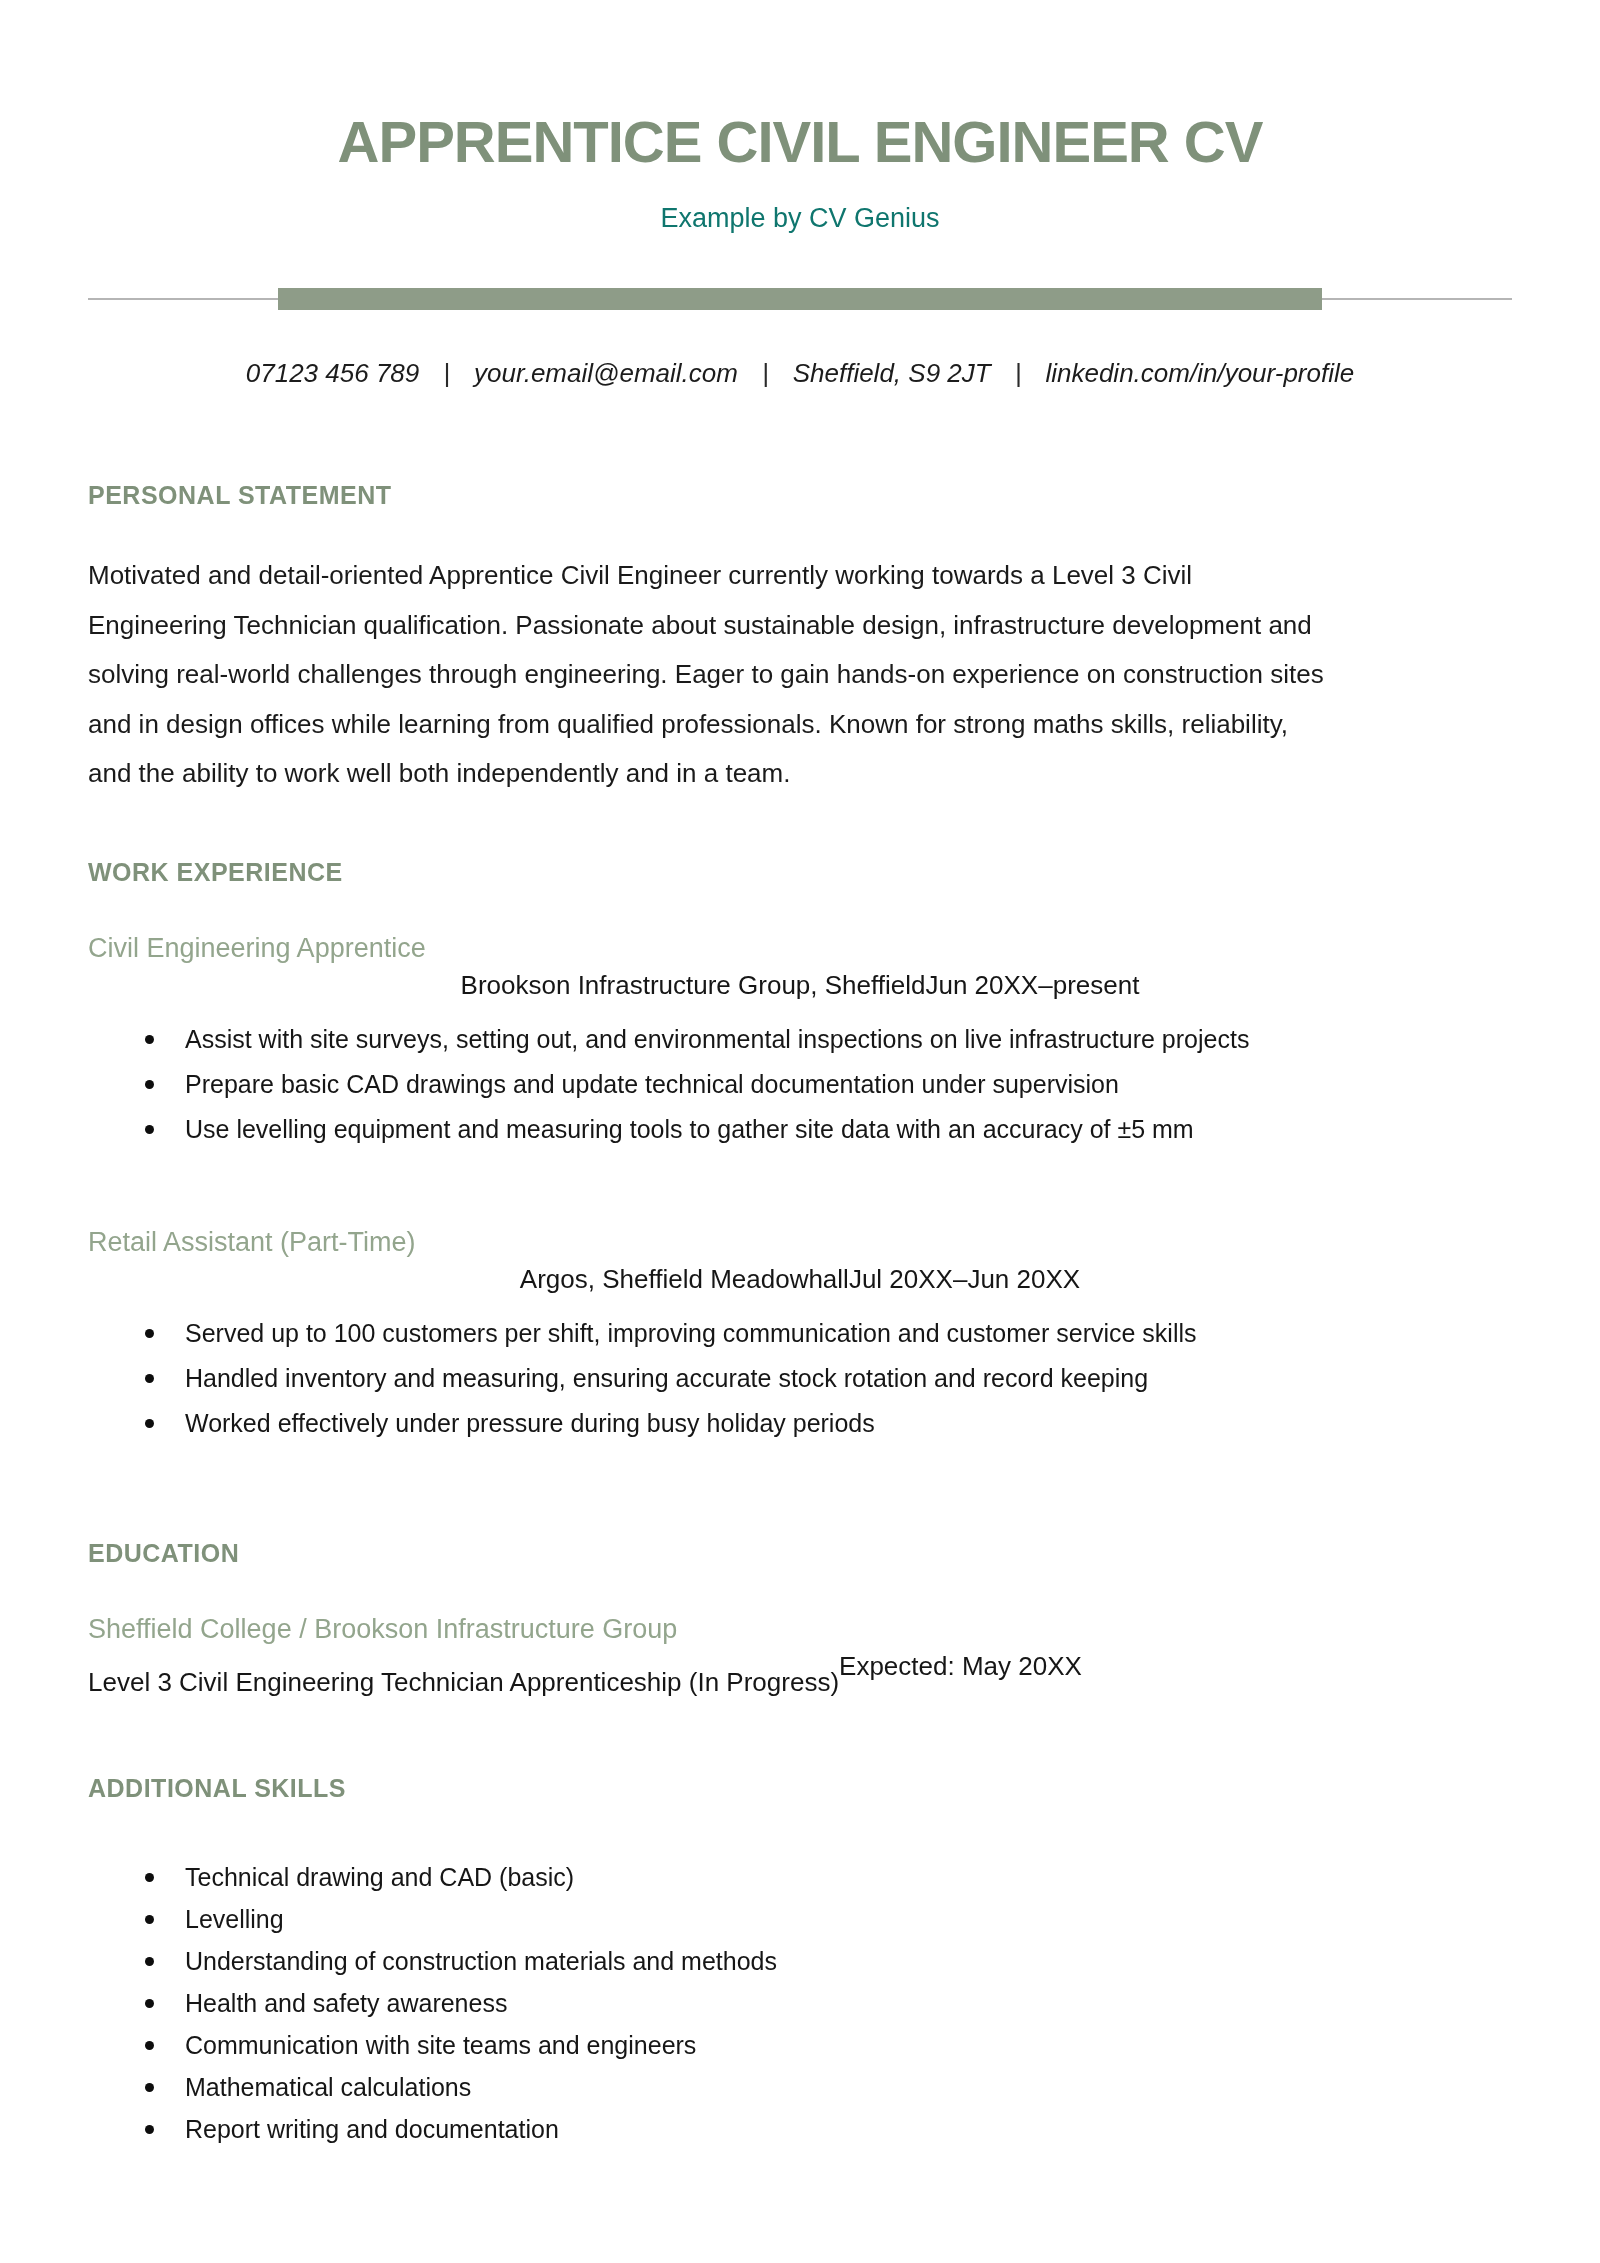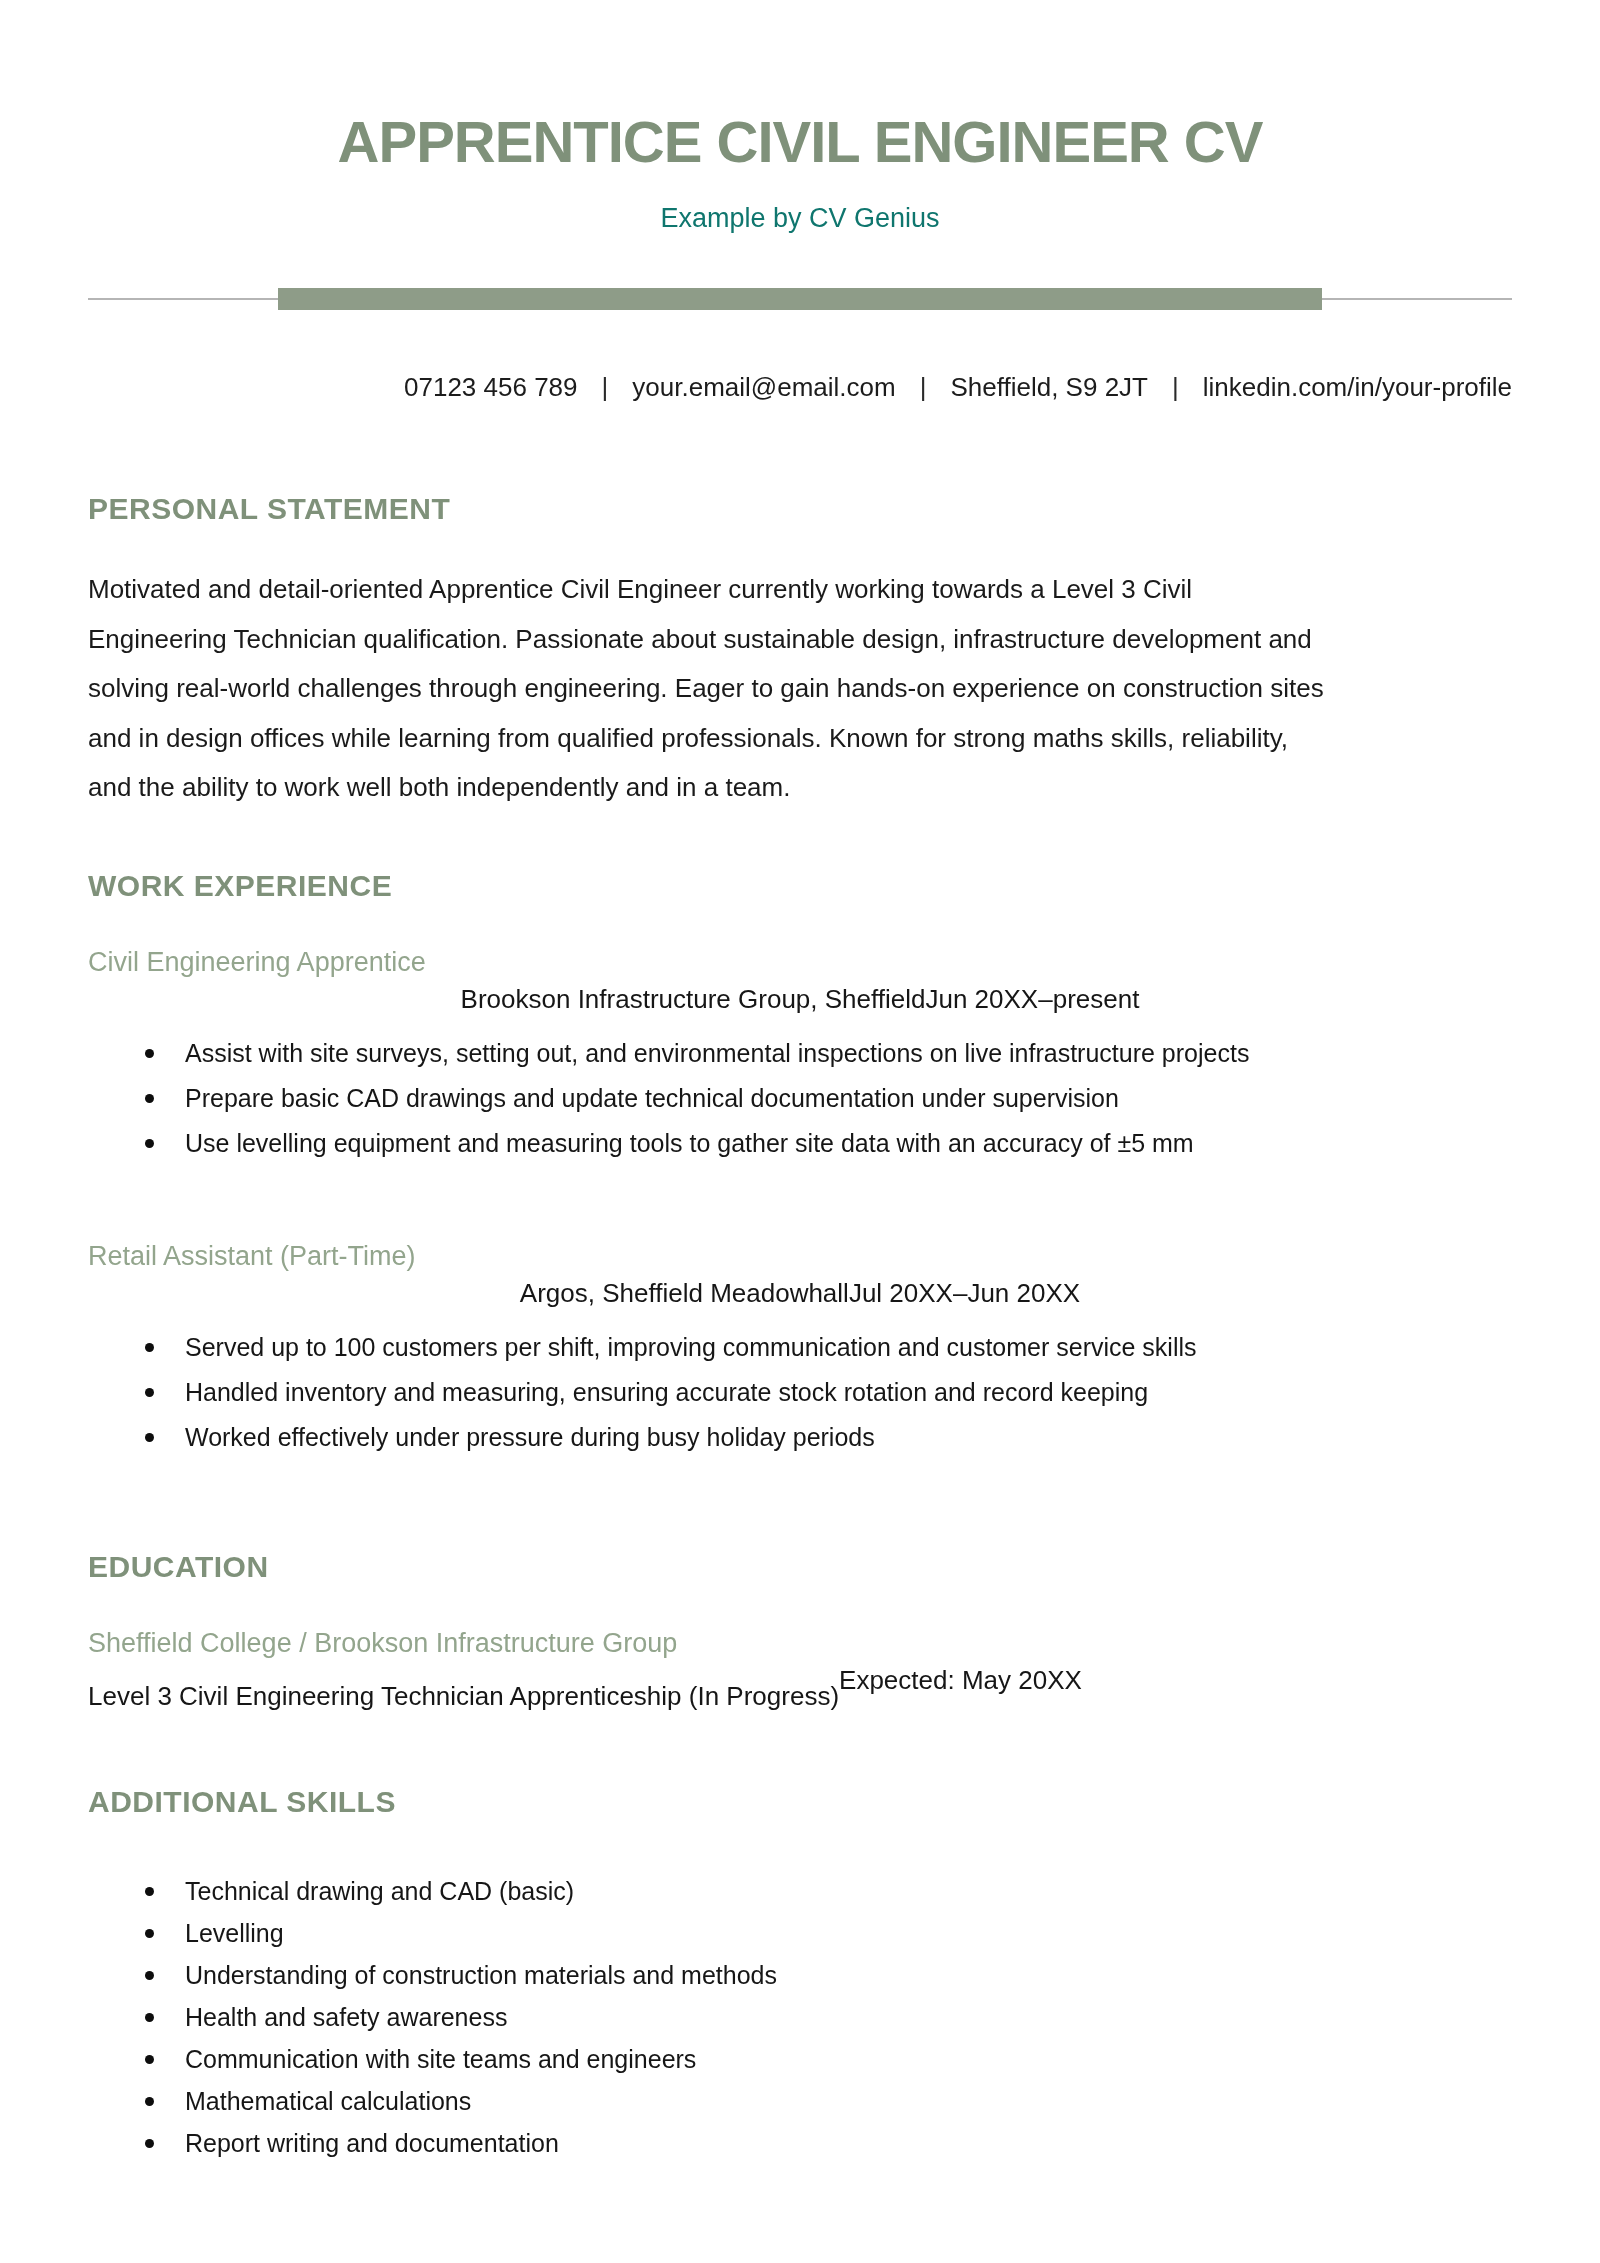--- a/index.html
+++ b/index.html
@@ -49,36 +49,37 @@
     top: 0;
     left: 50%;
     transform: translateX(-50%);
     width: 1044px;
     height: 22px;
     background: #8e9c88;
   }
 
   
   .contact {
-    margin-top: 60px;
-    text-align: right;
+    margin-top: 46px;
+    text-align: center;
     font-size: 26px;
     line-height: 34px;
     color: #1c1c1c;
+    font-style: italic;
   }
   .contact .sep {
     display: inline-block;
     margin: 0 24px;
     color: #2a2a2a;
     font-weight: 300;
   }
 
   
   .section-heading {
-    font-size: 30px;
+    font-size: 25px;
     line-height: 38px;
     font-weight: bold;
     letter-spacing: 0.5px;
     color: #7f917a;
   }
   .heading-ps  { margin-top: 86px; }
   .heading-we  { margin-top: 60px; }
   .heading-edu { margin-top: 95px; }
   .heading-as  { margin-top: 70px; }
 

